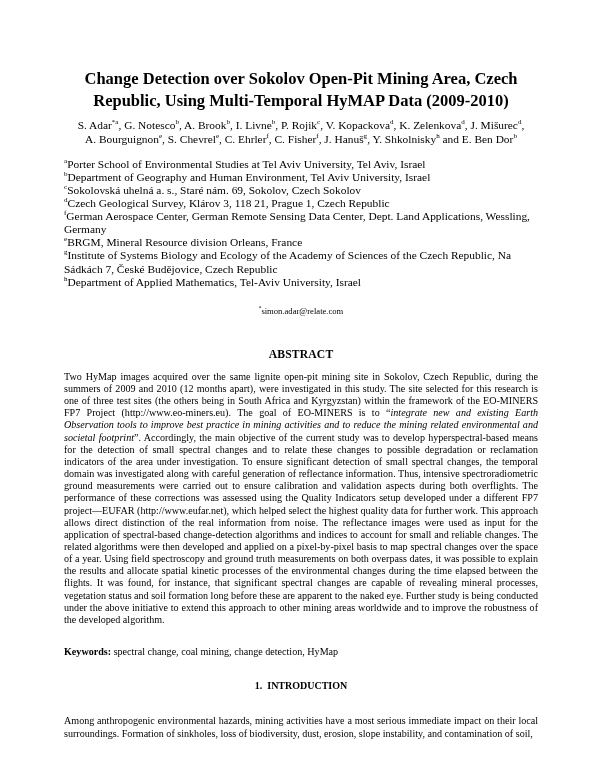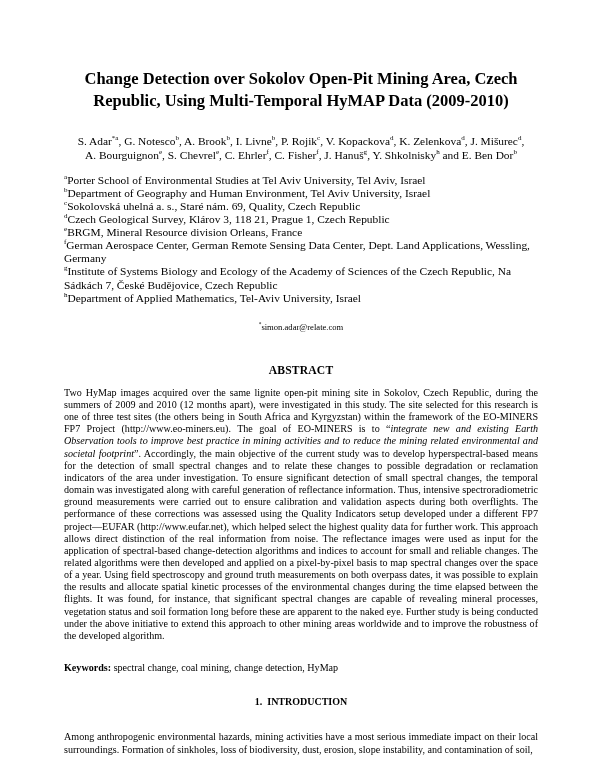--- a/index.html
+++ b/index.html
@@ -25,21 +25,21 @@
     font-weight: bold;
     text-align: center;
     line-height: 1.33;
   }
   .authors-line {
     margin-top: 0;
     font-size: 11.4px;
     text-align: center;
     line-height: 1.22;
   }
-  .authors-block { margin-top: 23px; }
+  .authors-block { margin-top: 7px; }
   .affiliations-block {
     margin-top: 11px;
   }
   .affiliation {
     font-size: 11.4px;
     text-align: left;
     line-height: 1.15;
   }
   .email {
     margin-top: 17px;
@@ -91,24 +91,24 @@
   <h1 class="title">Change Detection over Sokolov Open-Pit Mining Area, Czech Republic, Using Multi-Temporal HyMAP Data (2009-2010)</h1>
 
   <div class="authors-block">
     <div class="authors-line"><span>S. Adar</span><sup>*a</sup><span>, G. Notesco</span><sup>b</sup><span>, A. Brook</span><sup>b</sup><span>, I. Livne</span><sup>b</sup><span>, P. Rojik</span><sup>c</sup><span>, V. Kopackova</span><sup>d</sup><span>, K. Zelenkova</span><sup>d</sup><span>, J. Mišurec</span><sup>d</sup><span>,</span></div>
     <div class="authors-line"><span>A. Bourguignon</span><sup>e</sup><span>, S. Chevrel</span><sup>e</sup><span>, C. Ehrler</span><sup>f</sup><span>, C. Fisher</span><sup>f</sup><span>, J. Hanuš</span><sup>g</sup><span>, Y. Shkolnisky</span><sup>h</sup><span> and E. Ben Dor</span><sup>b</sup></div>
   </div>
 
   <div class="affiliations-block">
     <div class="affiliation"><sup>a</sup><span>Porter School of Environmental Studies at Tel Aviv University, Tel Aviv, Israel</span></div>
     <div class="affiliation"><sup>b</sup><span>Department of Geography and Human Environment, Tel Aviv University, Israel</span></div>
-    <div class="affiliation"><sup>c</sup><span>Sokolovská uhelná a. s., Staré nám. 69, Quality, Czech Republic</span></div>
+    <div class="affiliation"><sup>c</sup><span>Sokolovská uhelná a. s., Staré nám. 69, Sokolov, Czech Sokolov</span></div>
     <div class="affiliation"><sup>d</sup><span>Czech Geological Survey, Klárov 3, 118 21, Prague 1, Czech Republic</span></div>
+    <div class="affiliation"><sup>f</sup><span>German Aerospace Center, German Remote Sensing Data Center, Dept. Land Applications, Wessling, Germany</span></div>
     <div class="affiliation"><sup>e</sup><span>BRGM, Mineral Resource division Orleans, France</span></div>
-    <div class="affiliation"><sup>f</sup><span>German Aerospace Center, German Remote Sensing Data Center, Dept. Land Applications, Wessling, Germany</span></div>
     <div class="affiliation"><sup>g</sup><span>Institute of Systems Biology and Ecology of the Academy of Sciences of the Czech Republic, Na Sádkách 7, České Budějovice, Czech Republic</span></div>
     <div class="affiliation"><sup>h</sup><span>Department of Applied Mathematics, Tel-Aviv University, Israel</span></div>
   </div>
 
   <div class="email"><sup>*</sup><span>simon.adar@relate.com</span></div>
 
   <div class="abstract-heading">ABSTRACT</div>
 
   <p class="abstract-body"><span>Two HyMap images acquired over the same lignite open-pit mining site in Sokolov, Czech Republic, during the summers of 2009 and 2010 (12 months apart), were investigated in this study. The site selected for this research is one of three test sites (the others being in South Africa and Kyrgyzstan) within the framework of the EO-MINERS FP7 Project (http://www.eo-miners.eu). The goal of EO-MINERS is to “</span><span style="font-style: italic;">integrate new and existing Earth Observation tools to improve best practice in mining activities and to reduce the mining related environmental and societal footprint</span><span>”. Accordingly, the main objective of the current study was to develop hyperspectral-based means for the detection of small spectral changes and to relate these changes to possible degradation or reclamation indicators of the area under investigation. To ensure significant detection of small spectral changes, the temporal domain was investigated along with careful generation of reflectance information. Thus, intensive spectroradiometric ground measurements were carried out to ensure calibration and validation aspects during both overflights. The performance of these corrections was assessed using the Quality Indicators setup developed under a different FP7 project—EUFAR (http://www.eufar.net), which helped select the highest quality data for further work. This approach allows direct distinction of the real information from noise. The reflectance images were used as input for the application of spectral-based change-detection algorithms and indices to account for small and reliable changes. The related algorithms were then developed and applied on a pixel-by-pixel basis to map spectral changes over the space of a year. Using field spectroscopy and ground truth measurements on both overpass dates, it was possible to explain the results and allocate spatial kinetic processes of the environmental changes during the time elapsed between the flights. It was found, for instance, that significant spectral changes are capable of revealing mineral processes, vegetation status and soil formation long before these are apparent to the naked eye. Further study is being conducted under the above initiative to extend this approach to other mining areas worldwide and to improve the robustness of the developed algorithm.</span></p>
 

